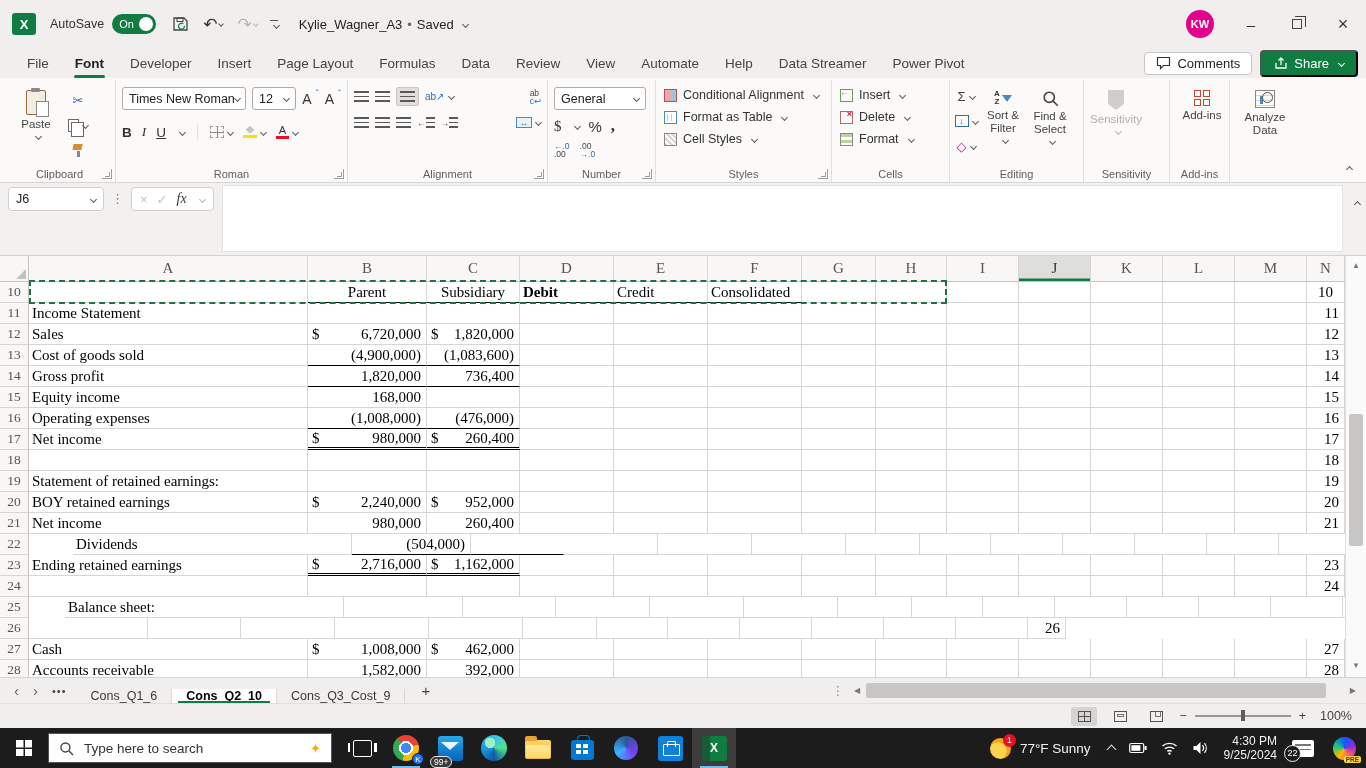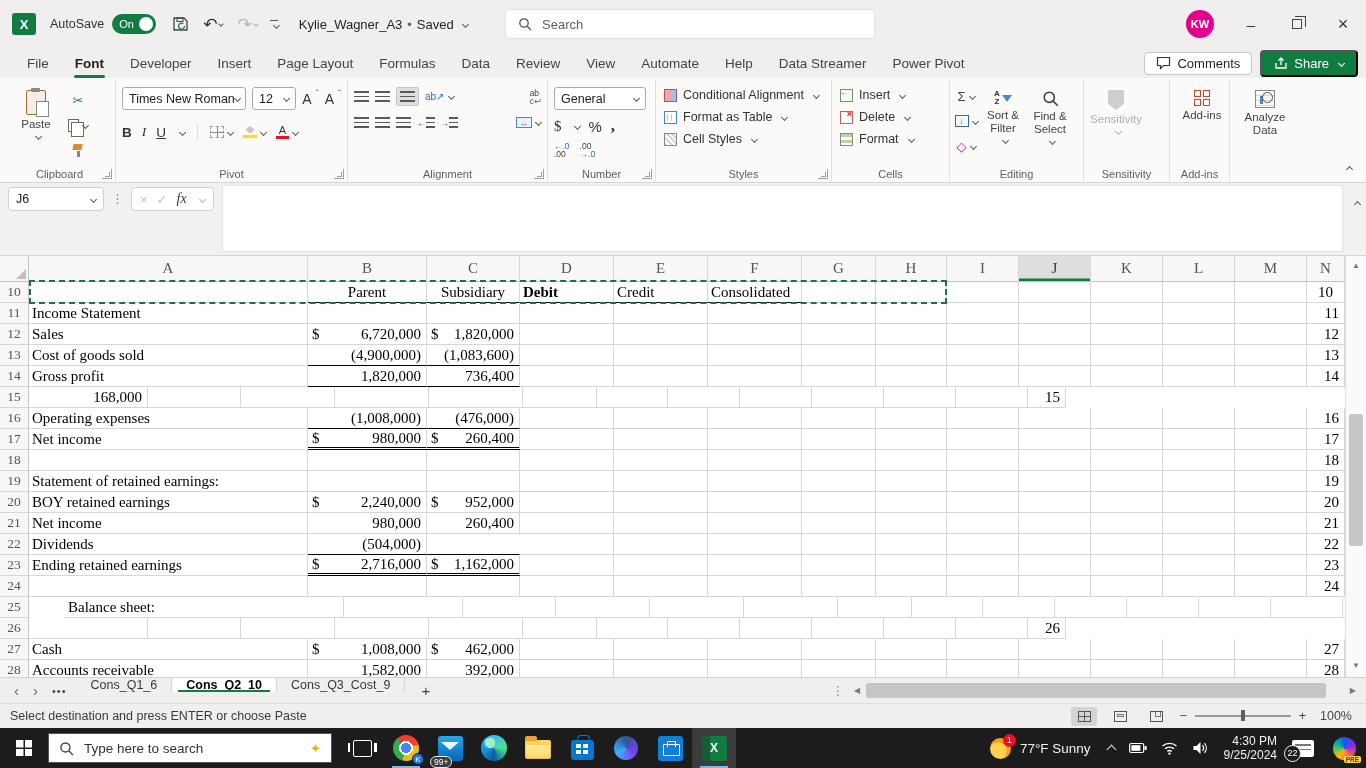--- a/index.html
+++ b/index.html
@@ -140,21 +140,21 @@
 .ants{position:absolute;left:29px;top:-2px;width:918px;height:24px;border:2px dashed #1E7145;pointer-events:none;z-index:5}
 .vscroll{position:absolute;right:0;top:0;width:21px;height:421px;background:#fafafa;border-left:1px solid #e1dfdd;display:flex;flex-direction:column;align-items:center}
 .vscroll .arr{font-size:8px;color:#787876;padding:5px 0}
 .vscroll .thumb{position:absolute;left:3px;top:158px;width:14px;height:132px;background:#c8c6c4;border-radius:2px}
 .vscroll .arr.dn{position:absolute;bottom:2px}
 
 
 .sheetrow{position:absolute;left:0;top:677px;width:1366px;height:26px;background:#f1efee;border-top:1px solid #d5d3d1;display:flex;align-items:stretch;font-size:12.5px}
 .snav{display:flex;align-items:center;gap:14px;padding:0 10px 0 14px;color:#666;font-size:15px}
 .snav .dots{font-size:11px;letter-spacing:1px;color:#444}
-#stabs{display:flex;align-items:flex-start}
+#stabs{display:flex;align-items:flex-end}
 .stab{display:flex;align-items:center;padding:0 14px;color:#3b3a39;border-right:1px solid #d8d6d4;cursor:pointer;position:relative;background:transparent}
 .stab.on{background:#fff;color:#000;font-weight:bold}
 .stab.on::after{content:"";position:absolute;left:6px;right:6px;bottom:0;height:2.5px;background:#107C41}
 .addsheet{display:flex;align-items:center;padding:0 16px;color:#444;font-size:15px}
 .hs-sep{display:flex;align-items:center;color:#8a8886;margin-left:auto;padding:0 6px}
 .hscroll{position:relative;width:510px;margin-right:6px;display:flex;align-items:center}
 .hscroll .arr{font-size:8px;color:#787876;padding:0 4px}
 .hscroll .track{position:relative;flex:1;height:100%}
 .hscroll .thumb{position:absolute;left:2px;top:5px;height:15px;width:460px;background:#c8c6c4;border-radius:2px}
 
@@ -250,27 +250,20 @@
     <span class="qat-custom">
         <i></i>
         <span class="chv"></span>
       </span>
     <span class="doc-title">
       <span>Kylie_Wagner_A3</span>
       <span class="dot">•</span>
       <span>Saved</span>
       <span class="chv"></span>
     </span>
-    <div class="tb-search">
-      <svg width="14" height="14" viewBox="0 0 14 14">
-          <circle cx="6" cy="6" r="4.2" stroke="#555" fill="none" stroke-width="1.3"></circle>
-          <line x1="9.2" y1="9.2" x2="13" y2="13" stroke="#555" stroke-width="1.3"></line>
-        </svg>
-      <span class="ph">Search</span>
-    </div>
     <div class="tb-right">
       <span class="avatar">KW</span>
       <span class="wbtn" style="margin-left:14px">–</span>
       <span class="wbtn restore">
           <i></i>
         </span>
       <span class="wbtn close">×</span>
     </div>
   </div>
 
@@ -365,21 +358,21 @@
             <span class="chv"></span>
           </span>
         <span class="icbtn">
             <span class="ic-fc">
               <span>A</span>
               <span class="bar"></span>
             </span>
             <span class="chv"></span>
           </span>
       </div>
-      <div class="glabel">Pivot</div>
+      <div class="glabel">Roman</div>
       <span class="dlg"></span>
     </div>
 
     <div class="group" style="width:200px">
       <div class="rrow">
         <span class="icbtn">
             <span class="bars"></span>
           </span>
         <span class="icbtn">
             <span class="bars"></span>
@@ -690,20 +683,21 @@
           <div class="cell" style="width: 72px;"></div>
           <div class="cell" style="width: 72px;"></div>
           <div class="cell" style="width: 72px;"></div>
           <div class="cell" style="width: 72px;"></div>
           <div class="cell" style="width: 38px;">
             <span class="v">14</span>
           </div>
         </div>
         <div class="ssrow">
           <div class="rowhdr">15</div>
+          <div class="cell txt" style="width: 279px;">Equity income</div>
           <div class="cell" style="width: 119px;">
             <span class="v">168,000</span>
           </div>
           <div class="cell" style="width: 93px;"></div>
           <div class="cell" style="width: 94px;"></div>
           <div class="cell" style="width: 94px;"></div>
           <div class="cell" style="width: 94px;"></div>
           <div class="cell" style="width: 74px;"></div>
           <div class="cell" style="width: 71px;"></div>
           <div class="cell" style="width: 72px;"></div>
@@ -844,21 +838,21 @@
           <div class="cell" style="width: 72px;"></div>
           <div class="cell" style="width: 72px;"></div>
           <div class="cell" style="width: 72px;"></div>
           <div class="cell" style="width: 72px;"></div>
           <div class="cell" style="width: 38px;">
             <span class="v">21</span>
           </div>
         </div>
         <div class="ssrow">
           <div class="rowhdr">22</div>
-          <div class="cell txt" style="width: 279px;">Dividends</div>
+          <div class="cell txt" style="width: 279px; margin-left: 44px;">Dividends</div>
           <div class="cell bb" style="width: 119px;">
             <span class="v">(504,000)</span>
           </div>
           <div class="cell bb" style="width: 93px; margin-top: 20px;">
             <span class="v">(50,400)</span>
           </div>
           <div class="cell" style="width: 94px;"></div>
           <div class="cell" style="width: 94px;"></div>
           <div class="cell" style="width: 94px;"></div>
           <div class="cell" style="width: 74px;"></div>
@@ -1025,21 +1019,20 @@
     <div class="hscroll">
       <span class="arr">◀</span>
       <span class="track">
           <span class="thumb"></span>
         </span>
       <span class="arr">▶</span>
     </div>
   </div>
 
   <div class="statusbar">
-    <span class="msg">Select destination and press ENTER or choose Paste</span>
     <div class="sb-right">
       <span class="vbtn on">
           <span class="vic grid"></span>
         </span>
       <span class="vbtn">
           <span class="vic pl"></span>
         </span>
       <span class="vbtn">
           <span class="vic pb"></span>
         </span>

